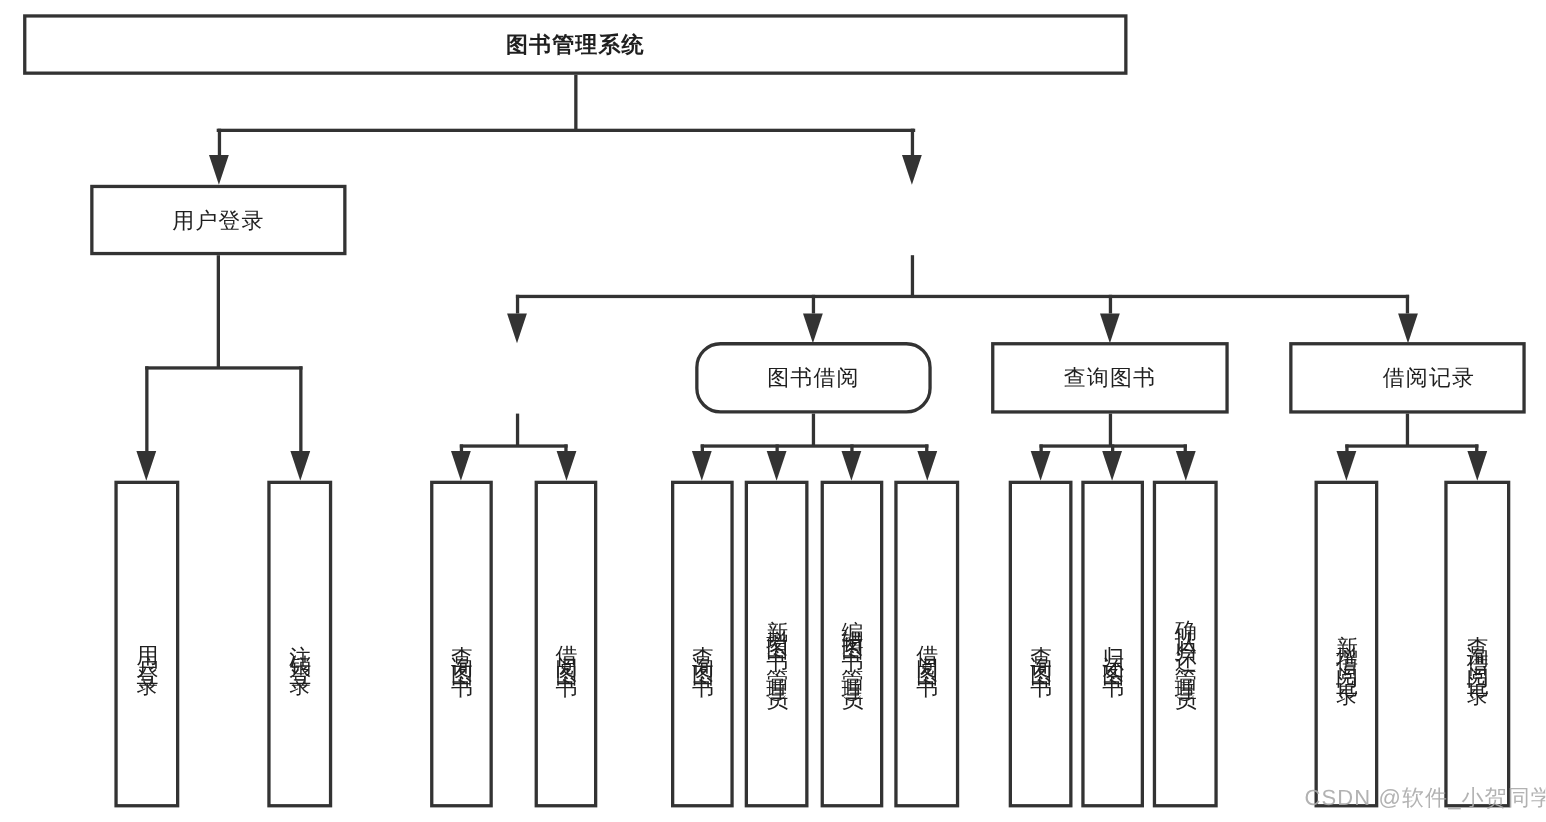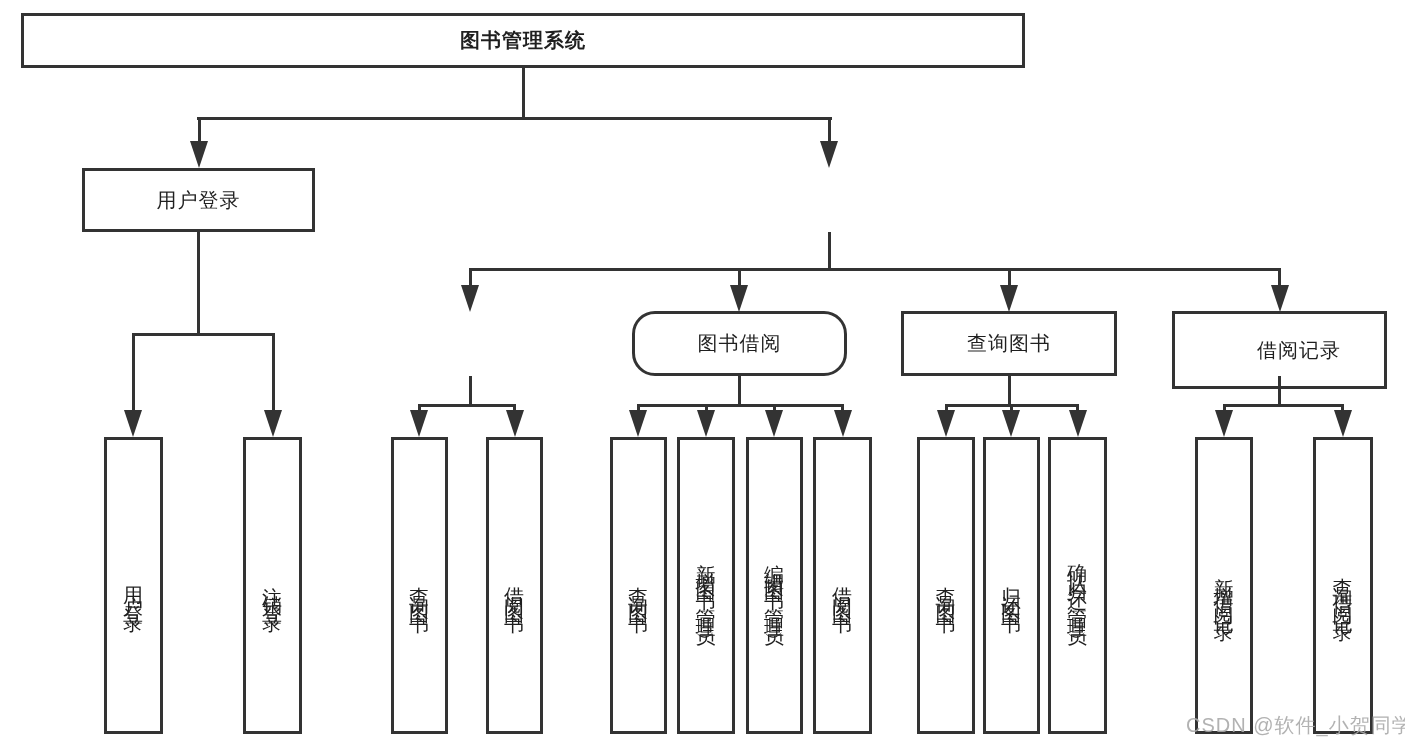--- a/index.html
+++ b/index.html
@@ -89,21 +89,21 @@
   <div class="arrow" style="left:461px; top:285px;"></div>
   <div class="vline" style="left:738px; top:268px; height:17px;"></div>
   <div class="arrow" style="left:730px; top:285px;"></div>
   <div class="vline" style="left:1008px; top:268px; height:17px;"></div>
   <div class="arrow" style="left:1000px; top:285px;"></div>
   <div class="vline" style="left:1278px; top:268px; height:17px;"></div>
   <div class="arrow" style="left:1271px; top:285px;"></div>
 
   <div class="box" style="left:632px; top:311px; width:215px; height:65px;border-radius:23px;">图书借阅</div>
   <div class="box" style="left:901px; top:311px; width:216px; height:65px;">查询图书</div>
-  <div class="box" style="left:1172px; top:311px; width:215px; height:78px;padding-left:39px;">借阅记录</div>
+  <div class="box" style="left:1172px; top:311px; width:215px; height:65px;padding-left:39px;">借阅记录</div>
 
   <div class="vline" style="left:469px; top:376px; height:30px;"></div>
   <div class="hline" style="left:418px; top:404px; width:98px;"></div>
   <div class="vline" style="left:418px; top:404px; height:8px;"></div>
   <div class="arrow" style="left:410px; top:410px;"></div>
   <div class="vline" style="left:513px; top:404px; height:8px;"></div>
   <div class="arrow" style="left:506px; top:410px;"></div>
 
   <div class="vline" style="left:738px; top:376px; height:30px;"></div>
   <div class="hline" style="left:637px; top:404px; width:207px;"></div>

